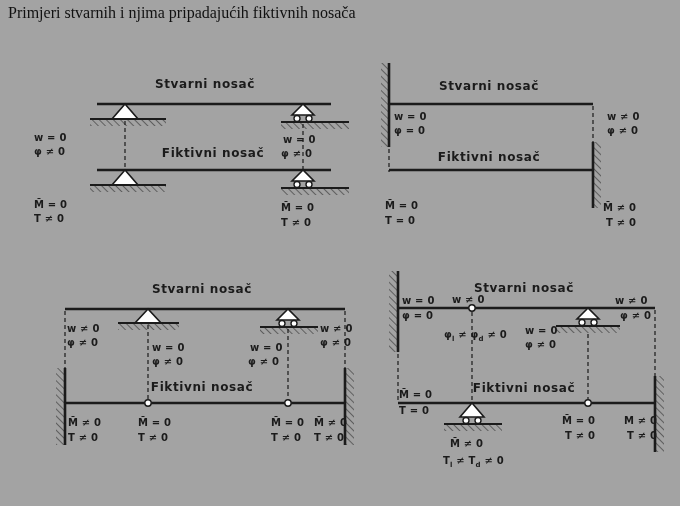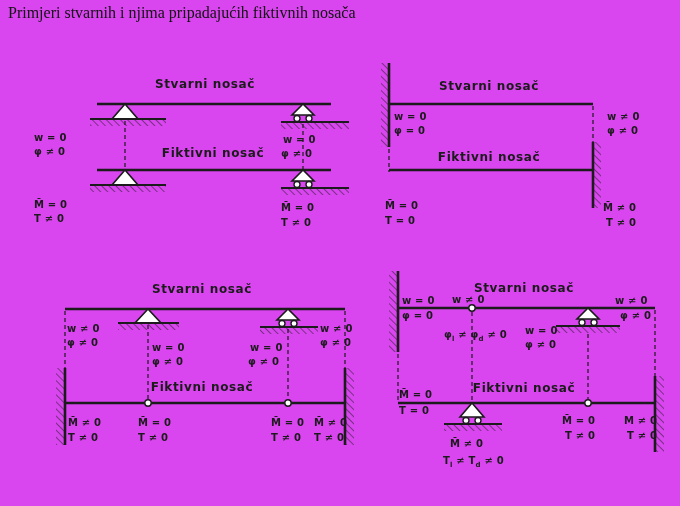--- a/index.html
+++ b/index.html
@@ -1,16 +1,16 @@
 <!DOCTYPE html>
 <html><head>
 <meta charset="utf-8">
 <style>
   html,body{margin:0;padding:0;background:#fff;}
-  .page{position:relative;width:680px;height:506px;background:#d946ef;overflow:hidden;
+  .page{position:relative;width:680px;height:506px;background:#a3a3a3;overflow:hidden;
         font-family:"DejaVu Sans",sans-serif;}
   .title{position:absolute;left:8px;top:4px;font-family:"Liberation Serif",serif;
          font-size:16px;color:#111;white-space:nowrap;}
   svg.canvas{position:absolute;left:0;top:0;}
   svg text{font-family:"DejaVu Sans",sans-serif;font-weight:bold;fill:#1b1b1b;}
   .lbl{font-size:10px;letter-spacing:0.2px;}
   .sec{font-size:12px;letter-spacing:0.6px;}
   .sub{font-size:7px;}
   .beam{stroke:#1b1b1b;stroke-width:2.4;}
   .dash{stroke:#1b1b1b;stroke-width:1.2;stroke-dasharray:4 3;fill:none;}

